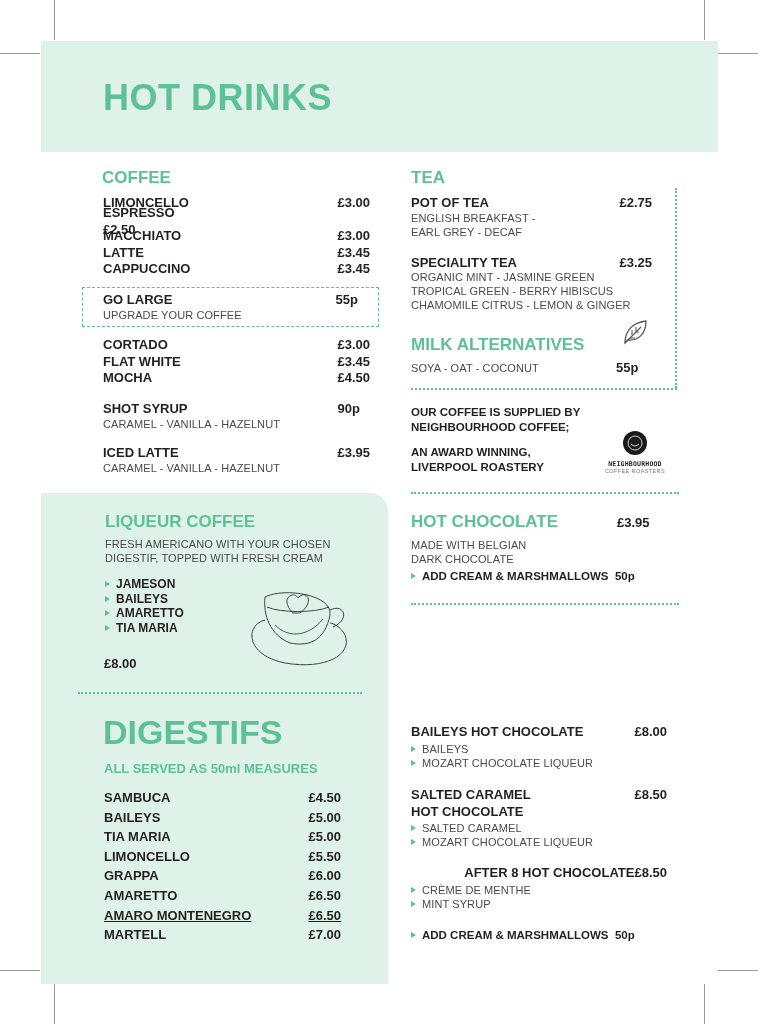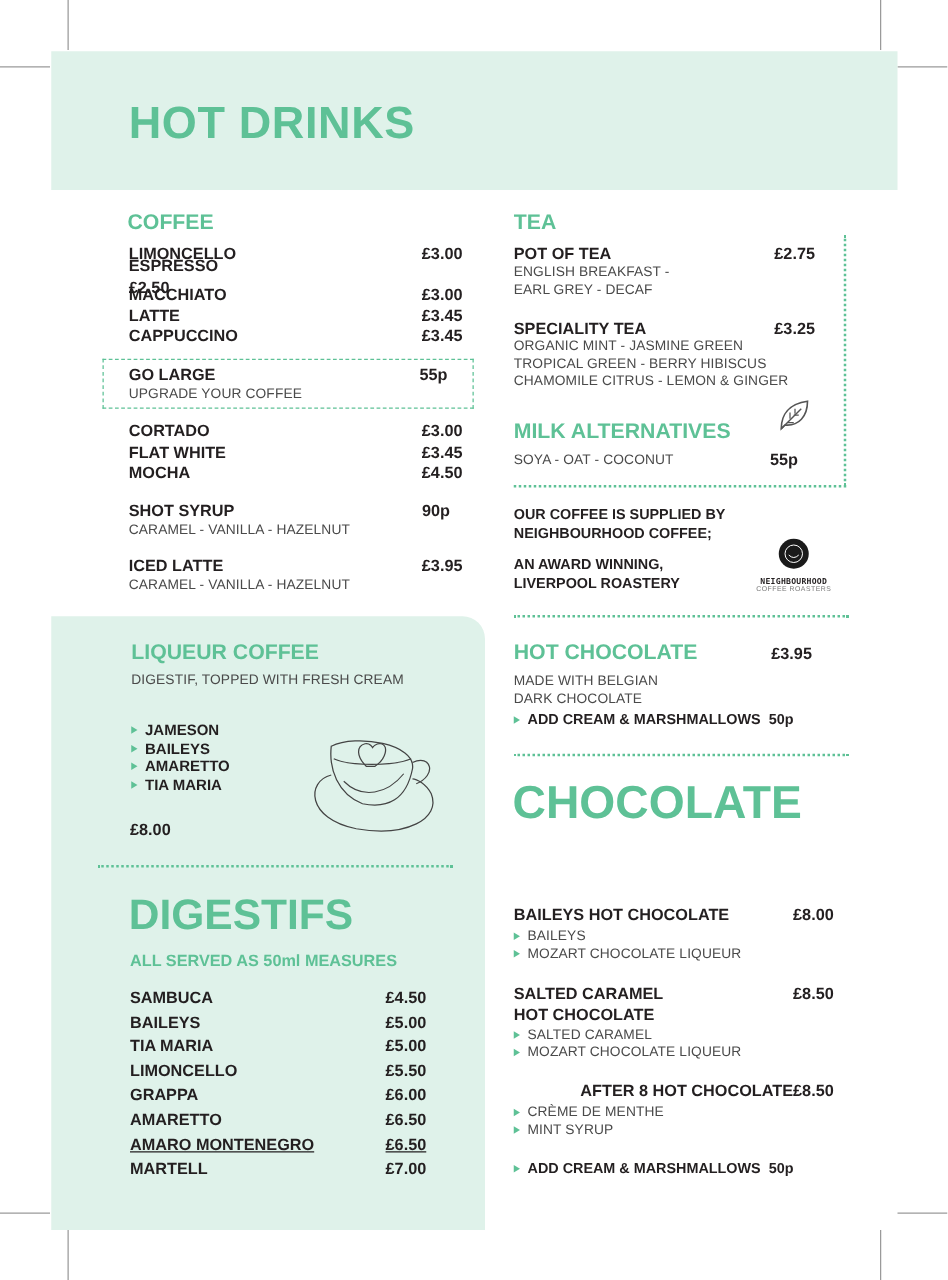--- a/index.html
+++ b/index.html
@@ -158,21 +158,20 @@
 <div class="sec-title green" style="left:411px;top:513px;">HOT CHOCOLATE</div>
 <div class="price" style="position:absolute;left:617px;top:515px;">£3.95</div>
 <div class="sub" style="left:411px;top:538px;">
   <div>MADE WITH BELGIAN</div>
     <div>DARK CHOCOLATE</div>
 </div>
 <div class="bullet-item" style="position:absolute;left:411px;top:570px;font-weight:700;font-size:11.5px;white-space:pre;"><span class="tri"></span><span>ADD CREAM &amp; MARSHMALLOWS  50p</span></div>
 <div class="dash-h" style="left:411px;top:603px;width:268px;"></div>
 
 <div class="big-title green" style="left:410px;top:620px;font-size:37px;line-height:44px;">
-    <div>CHOCOLATE</div>
 </div>
 
 <div class="row" style="left:411px;top:724px;width:256px;">
     <span>BAILEYS HOT CHOCOLATE</span>
     <span class="price">£8.00</span>
   </div>
 <div class="sub" style="left:411px;top:742px;">
   <div class="bullet-item">
       <span class="tri"></span>
       <span>BAILEYS</span>
@@ -210,20 +209,21 @@
   <div class="bullet-item">
       <span class="tri"></span>
       <span>MINT SYRUP</span>
     </div>
 </div>
 
 <div class="bullet-item" style="position:absolute;left:411px;top:929px;font-weight:700;font-size:11.5px;white-space:pre;"><span class="tri"></span><span>ADD CREAM &amp; MARSHMALLOWS  50p</span></div>
 
 <div class="sec-title green" style="left:105px;top:513px;">LIQUEUR COFFEE</div>
 <div class="sub" style="left:105px;top:537px;">
+  <div>FRESH AMERICANO WITH YOUR CHOSEN</div>
     <div>DIGESTIF, TOPPED WITH FRESH CREAM</div>
 </div>
 <div class="list" style="left:105px;top:577px;">
   <div class="li bullet-item">
       <span class="tri"></span>
       <span>JAMESON</span>
     </div>
   <div class="li bullet-item">
       <span class="tri"></span>
       <span>BAILEYS</span>

